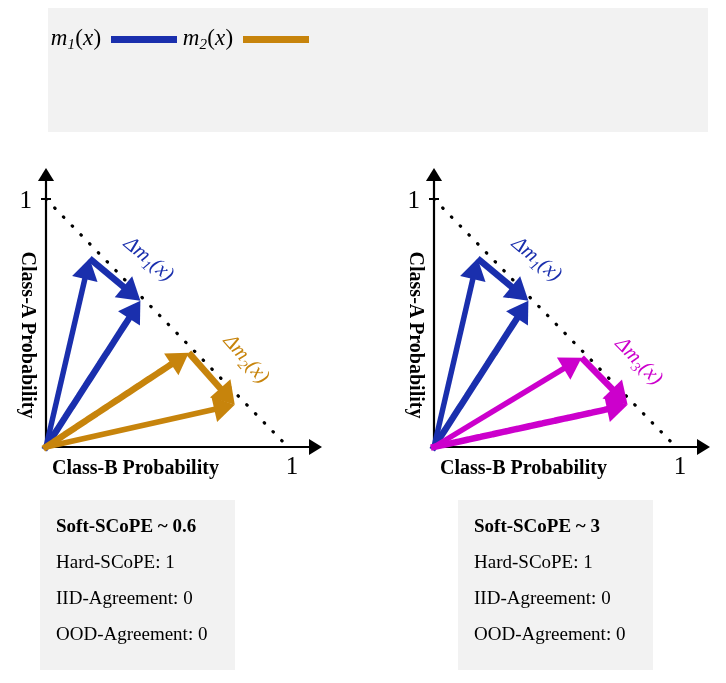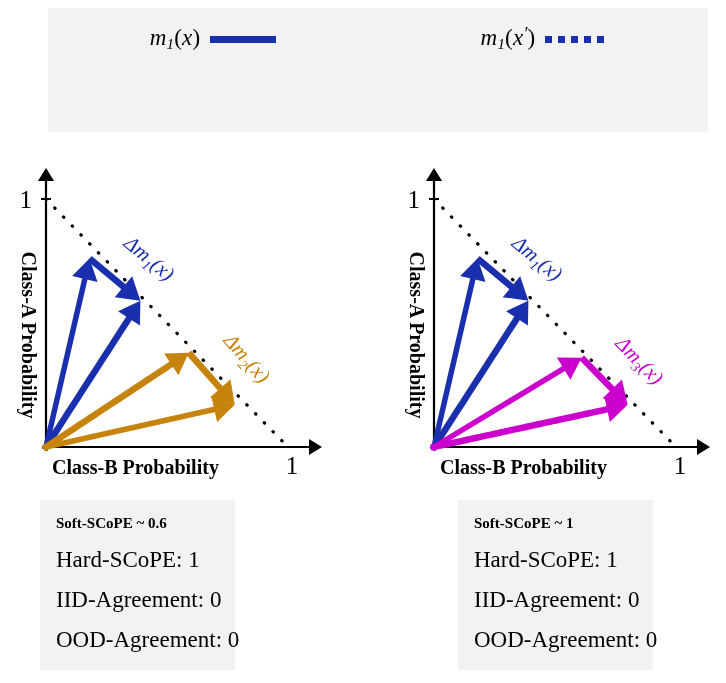--- a/index.html
+++ b/index.html
@@ -31,21 +31,21 @@
     height: 124px;
     background: #f2f2f2;
   }
   .legend-grid {
     position: absolute;
     left: 0;
     top: 0;
     width: 100%;
     height: 100%;
     display: grid;
-    grid-template-columns: 1fr 1fr;
+    grid-template-columns: 1fr 1fr 1fr 1fr 1fr;
     grid-template-rows: 1fr 1fr;
     align-items: center;
     justify-items: center;
   }
   .legend-entry {
     display: flex;
     align-items: center;
     gap: 10px;
     white-space: nowrap;
   }
@@ -105,50 +105,50 @@
     height: 170px;
   }
   .caption-box.right {
     left: 458px;
     top: 500px;
     width: 195px;
     height: 170px;
   }
   .caption-line {
     font-family: "Liberation Serif", "DejaVu Serif", serif;
-    font-size: 23px;
+    font-size: 19px;
     line-height: 1;
     margin-bottom: 17px;
     white-space: nowrap;
   }
   .caption-line:last-child { margin-bottom: 0; }
   .caption-line.headline {
     font-weight: bold;
-    font-size: 15px;
+    font-size: 19px;
   }
 </style>
 </head>
 <body>
 
 <div id="figure-root">
 
   <div class="legend-box">
     <div class="legend-grid">
 
       <div class="legend-entry">
         <span class="legend-label">m<span class="sub">1</span><span class="paren">(</span>x<span class="paren">)</span></span>
         <span class="legend-swatch" style="background: rgb(26, 47, 173);"></span>
       </div>
 
-
-
       <div class="legend-entry">
-        <span class="legend-label">m<span class="sub">1</span><span class="paren">(</span>x<span class="prime">′</span><span class="paren">)</span></span>
-        <span class="legend-swatch dotted" style="background: linear-gradient(to right, rgb(26, 47, 173) 0px, rgb(26, 47, 173) 7px, transparent 7px, transparent 13px) 0% 0% / 13px 7px repeat-x; width: 60px;"></span>
+        <span class="legend-label">m<span class="sub">2</span><span class="paren">(</span>x<span class="paren">)</span></span>
+        <span class="legend-swatch" style="background: rgb(199, 132, 12);"></span>
       </div>
+
+
 
 
 
     </div>
   </div>
 
   <div class="panel left">
     <svg width="340" height="340" viewBox="0 0 340 340">
         <g>
           <line x1="46" y1="297" x2="46" y2="27.75" stroke="#000000" stroke-width="2.2" stroke-linecap="butt"></line>
@@ -239,19 +239,19 @@
   </div>
 
   <div class="caption-box left">
     <div class="caption-line headline">Soft-SCoPE ~ 0.6</div>
     <div class="caption-line">Hard-SCoPE: 1</div>
     <div class="caption-line">IID-Agreement: 0</div>
     <div class="caption-line">OOD-Agreement: 0</div>
   </div>
 
   <div class="caption-box right">
-    <div class="caption-line headline">Soft-SCoPE ~ 1</div>
+    <div class="caption-line headline">Soft-SCoPE ~ 3</div>
     <div class="caption-line">Hard-SCoPE: 1</div>
     <div class="caption-line">IID-Agreement: 0</div>
     <div class="caption-line">OOD-Agreement: 0</div>
   </div>
 
 </div>
 
 </body></html>

